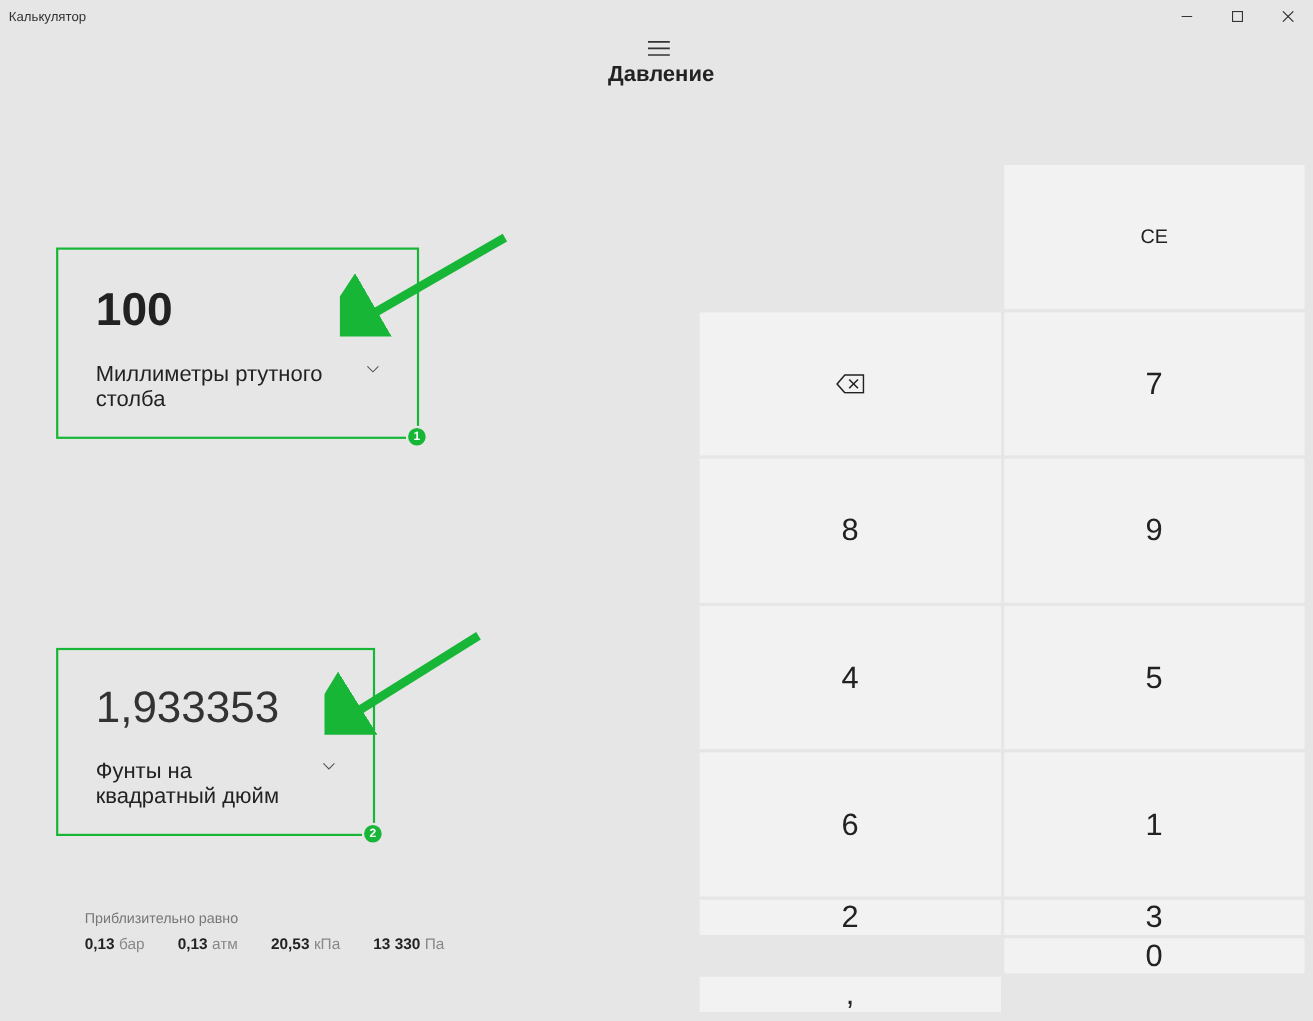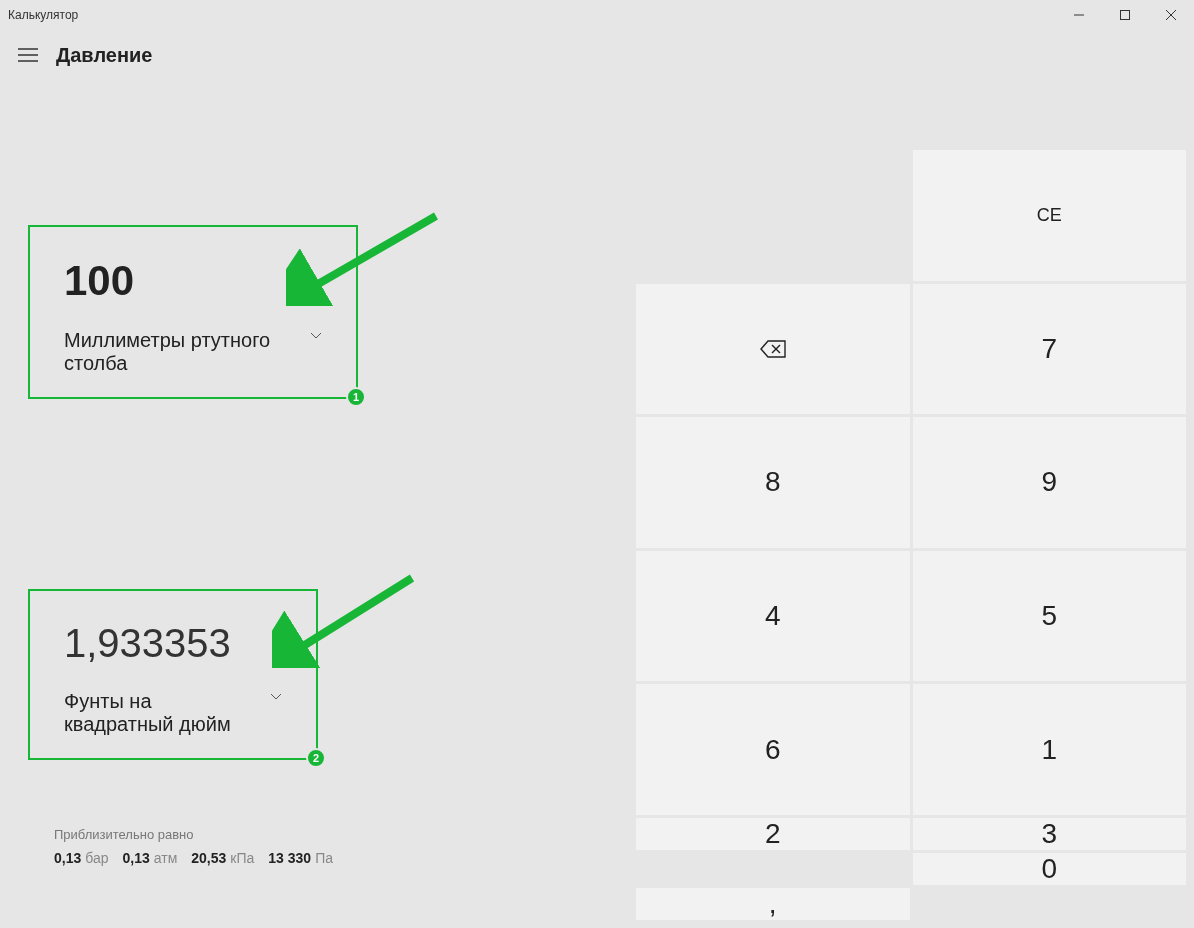--- a/index.html
+++ b/index.html
@@ -7,46 +7,46 @@
 
   
   .titlebar { height: 30px; display: flex; align-items: center; padding-left: 8px; font-size: 12px; color: #333; justify-content: center; }
   .titlebar .caption { flex: 0 0 auto; }
   .titlebar .spacer { flex: 1; }
   .win-controls { display: flex; height: 100%; }
   .win-btn { width: 46px; display: flex; align-items: center; justify-content: center; cursor: default; }
   .win-btn svg { stroke: #333; }
 
   
-  .header { display: flex; align-items: center; height: 50px; padding-left: 4px; }
+  .header { display: flex; align-items: center; height: 50px; padding-left: 4px; flex-direction: column; }
   .hamburger { width: 48px; height: 48px; display: flex; align-items: center; justify-content: center; cursor: pointer; }
   .hamburger svg { stroke: #333; }
   .page-title { font-size: 20px; font-weight: 600; color: #222; margin-left: 4px; }
 
   
   .main { display: flex; height: calc(928px - 80px); }
-  .left { flex: 1; position: relative; padding-left: 28px; padding-top: 145px; }
+  .left { flex: 1; position: relative; padding-left: 28px; padding-top: 145px; margin-left: 23px; }
   .right { width: 558px; padding-right: 8px; padding-bottom: 8px; padding-top: 70px; }
 
   
   .conv-block { position: relative; border: 2px solid #17b636; padding: 30px 34px 22px 34px; margin-bottom: 190px; }
   .conv-block.block1 { width: 330px; }
   .conv-block.block2 { width: 290px; }
   .conv-value { font-size: 42px; font-weight: 600; color: #222; margin-bottom: 24px; }
   .conv-block.block2 .conv-value { font-weight: 400; font-size: 40px; color: #333; }
   .unit-select { display: flex; font-size: 20px; color: #222; cursor: pointer; gap: 6px; }
   .unit-select .chevron { font-size: 12px; color: #555; }
   .badge { position: absolute; right: -10px; bottom: -10px; width: 20px; height: 20px; border-radius: 50%; background: #17b636; color: #fff; font-size: 11px; font-weight: bold; display: flex; align-items: center; justify-content: center; border: 2px solid #e6e6e6; }
 
   
   .arrow { position: absolute; pointer-events: none; }
 
   
   .approx { position: absolute; left: 54px; bottom: 62px; font-size: 13px; color: #777; }
-  .approx-line { margin-top: 8px; display: flex; gap: 14px; font-size: 14px; }
+  .approx-line { margin-top: 8px; display: flex; gap: 30px; font-size: 14px; }
   .approx-line .pair { display: flex; gap: 4px; align-items: baseline; }
   .approx-line .val { color: #222; font-weight: 600; }
   .approx-line .unit { color: #888; }
 
   
   .keypad { display: grid; grid-template-columns: repeat(2, 1fr); grid-template-rows: repeat(5, 1fr); gap: 3px; width: 100%; height: 100%; }
   .key { background: #f2f2f2; display: flex; align-items: center; justify-content: center; font-size: 28px; color: #222; cursor: pointer; user-select: none; }
   .key.func { font-size: 18px; font-weight: 400; }
   .key.empty { background: transparent; cursor: default; }
 </style>

